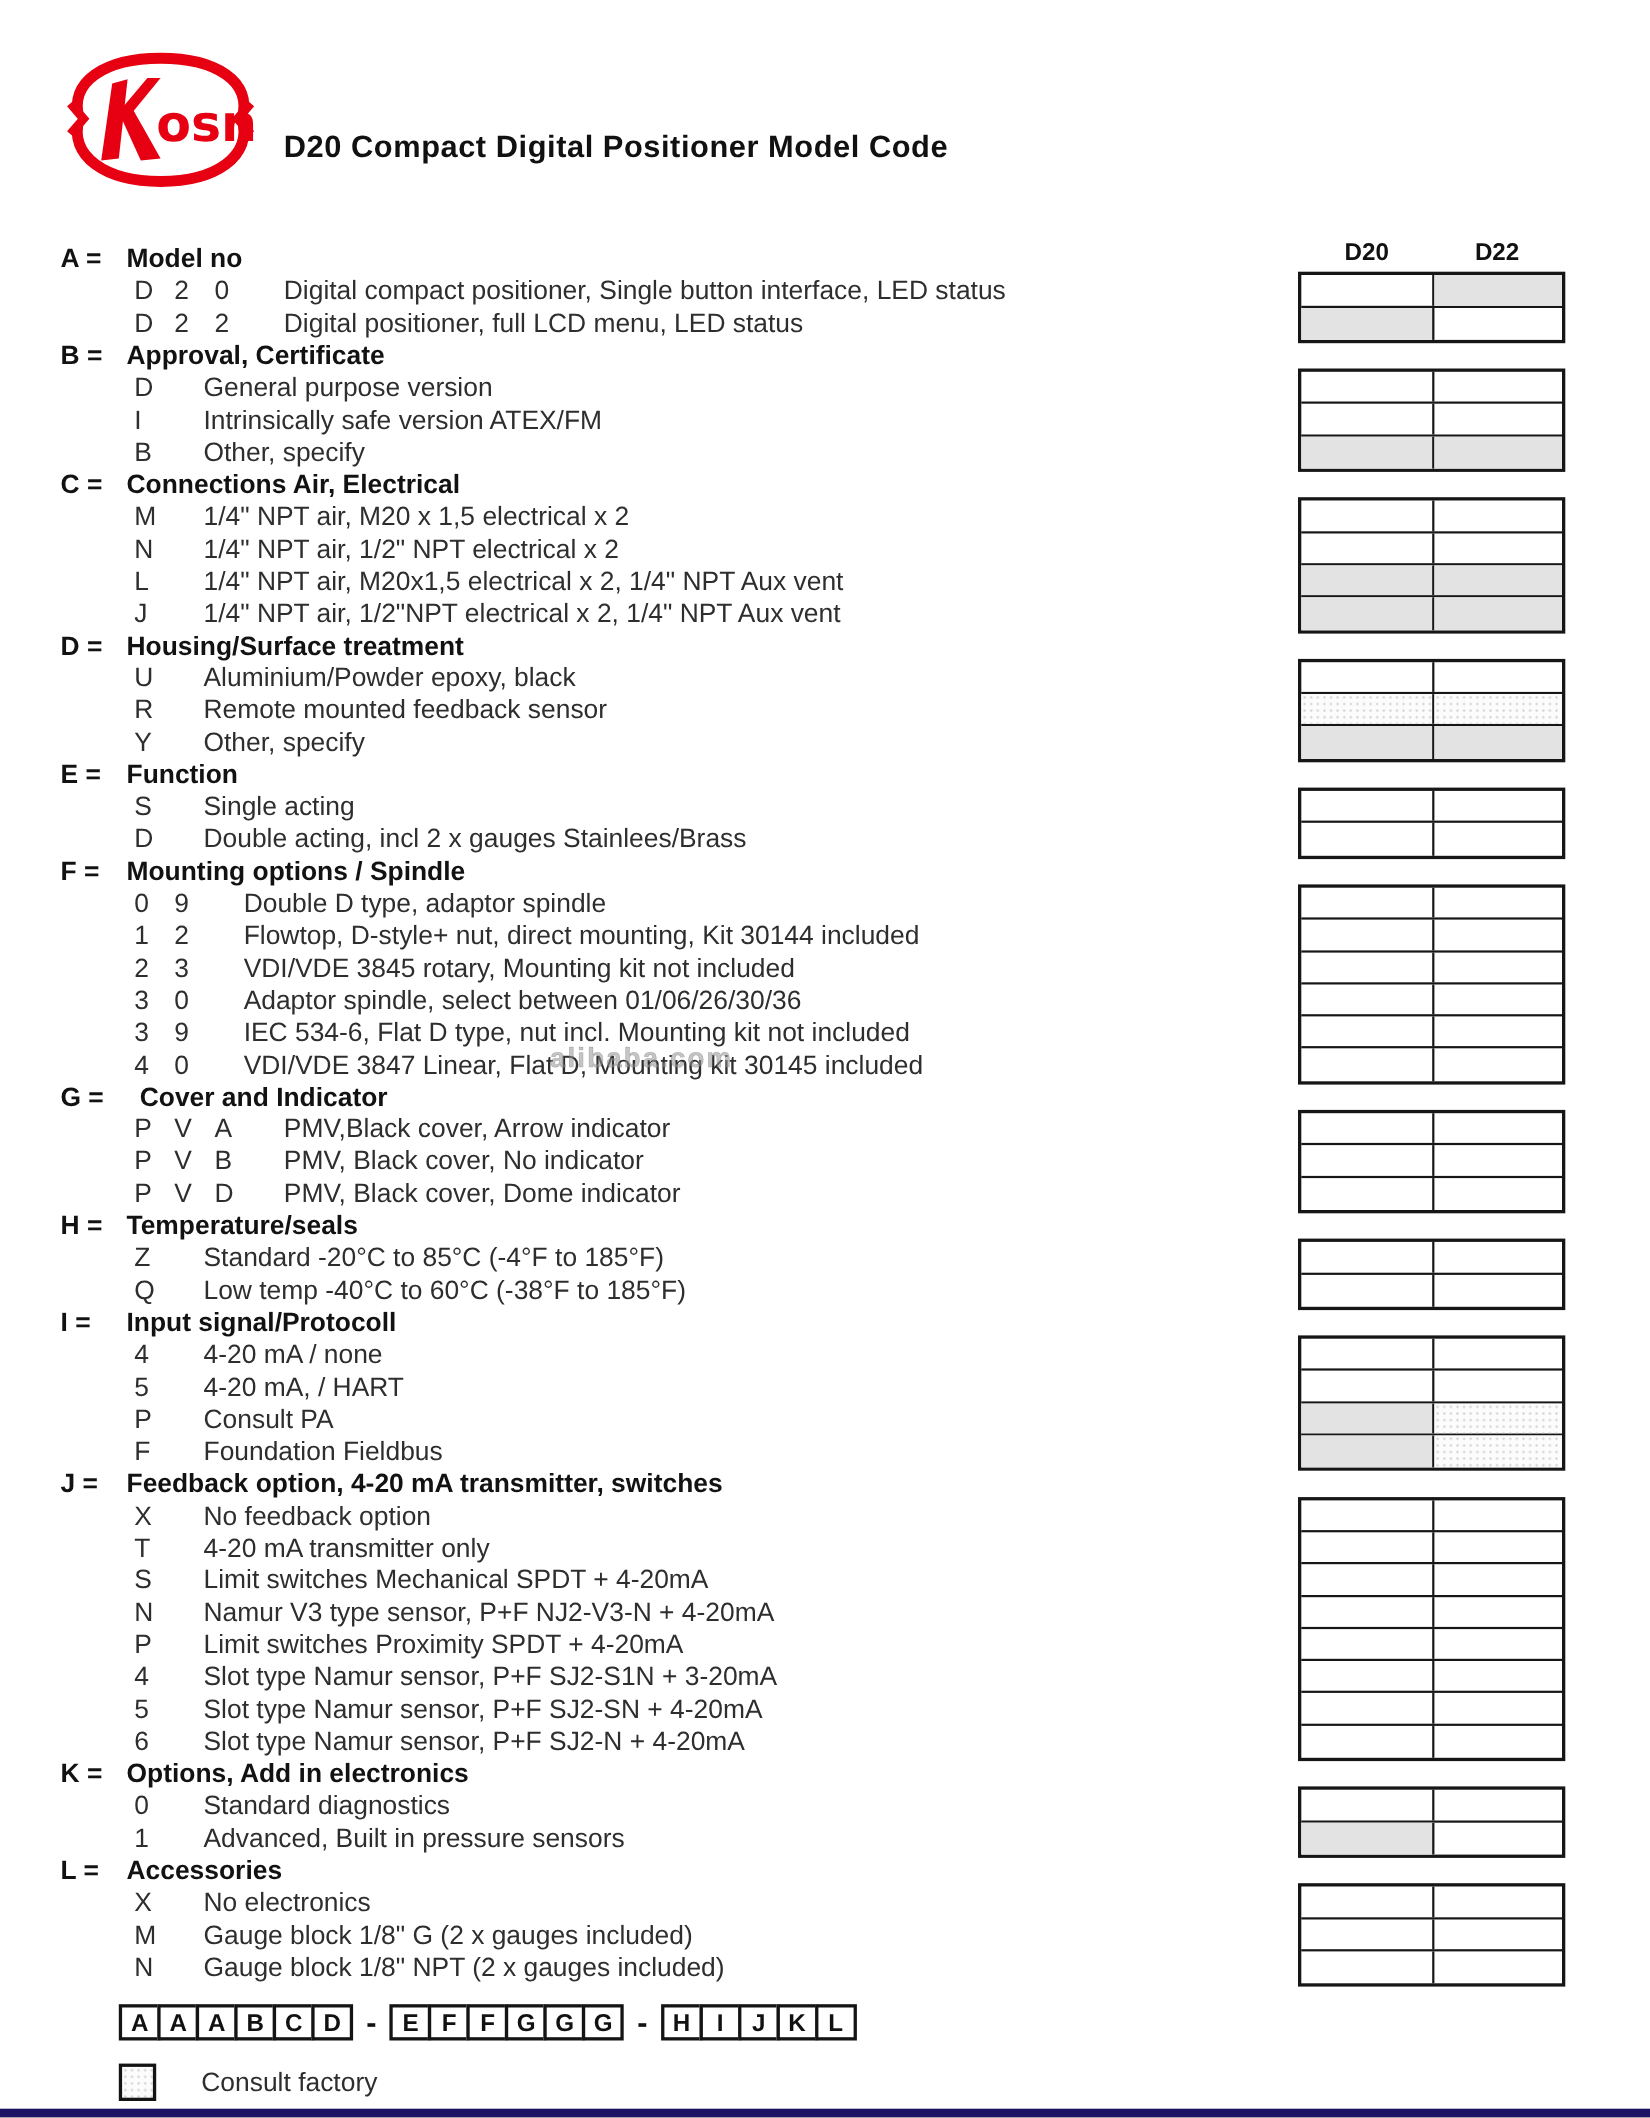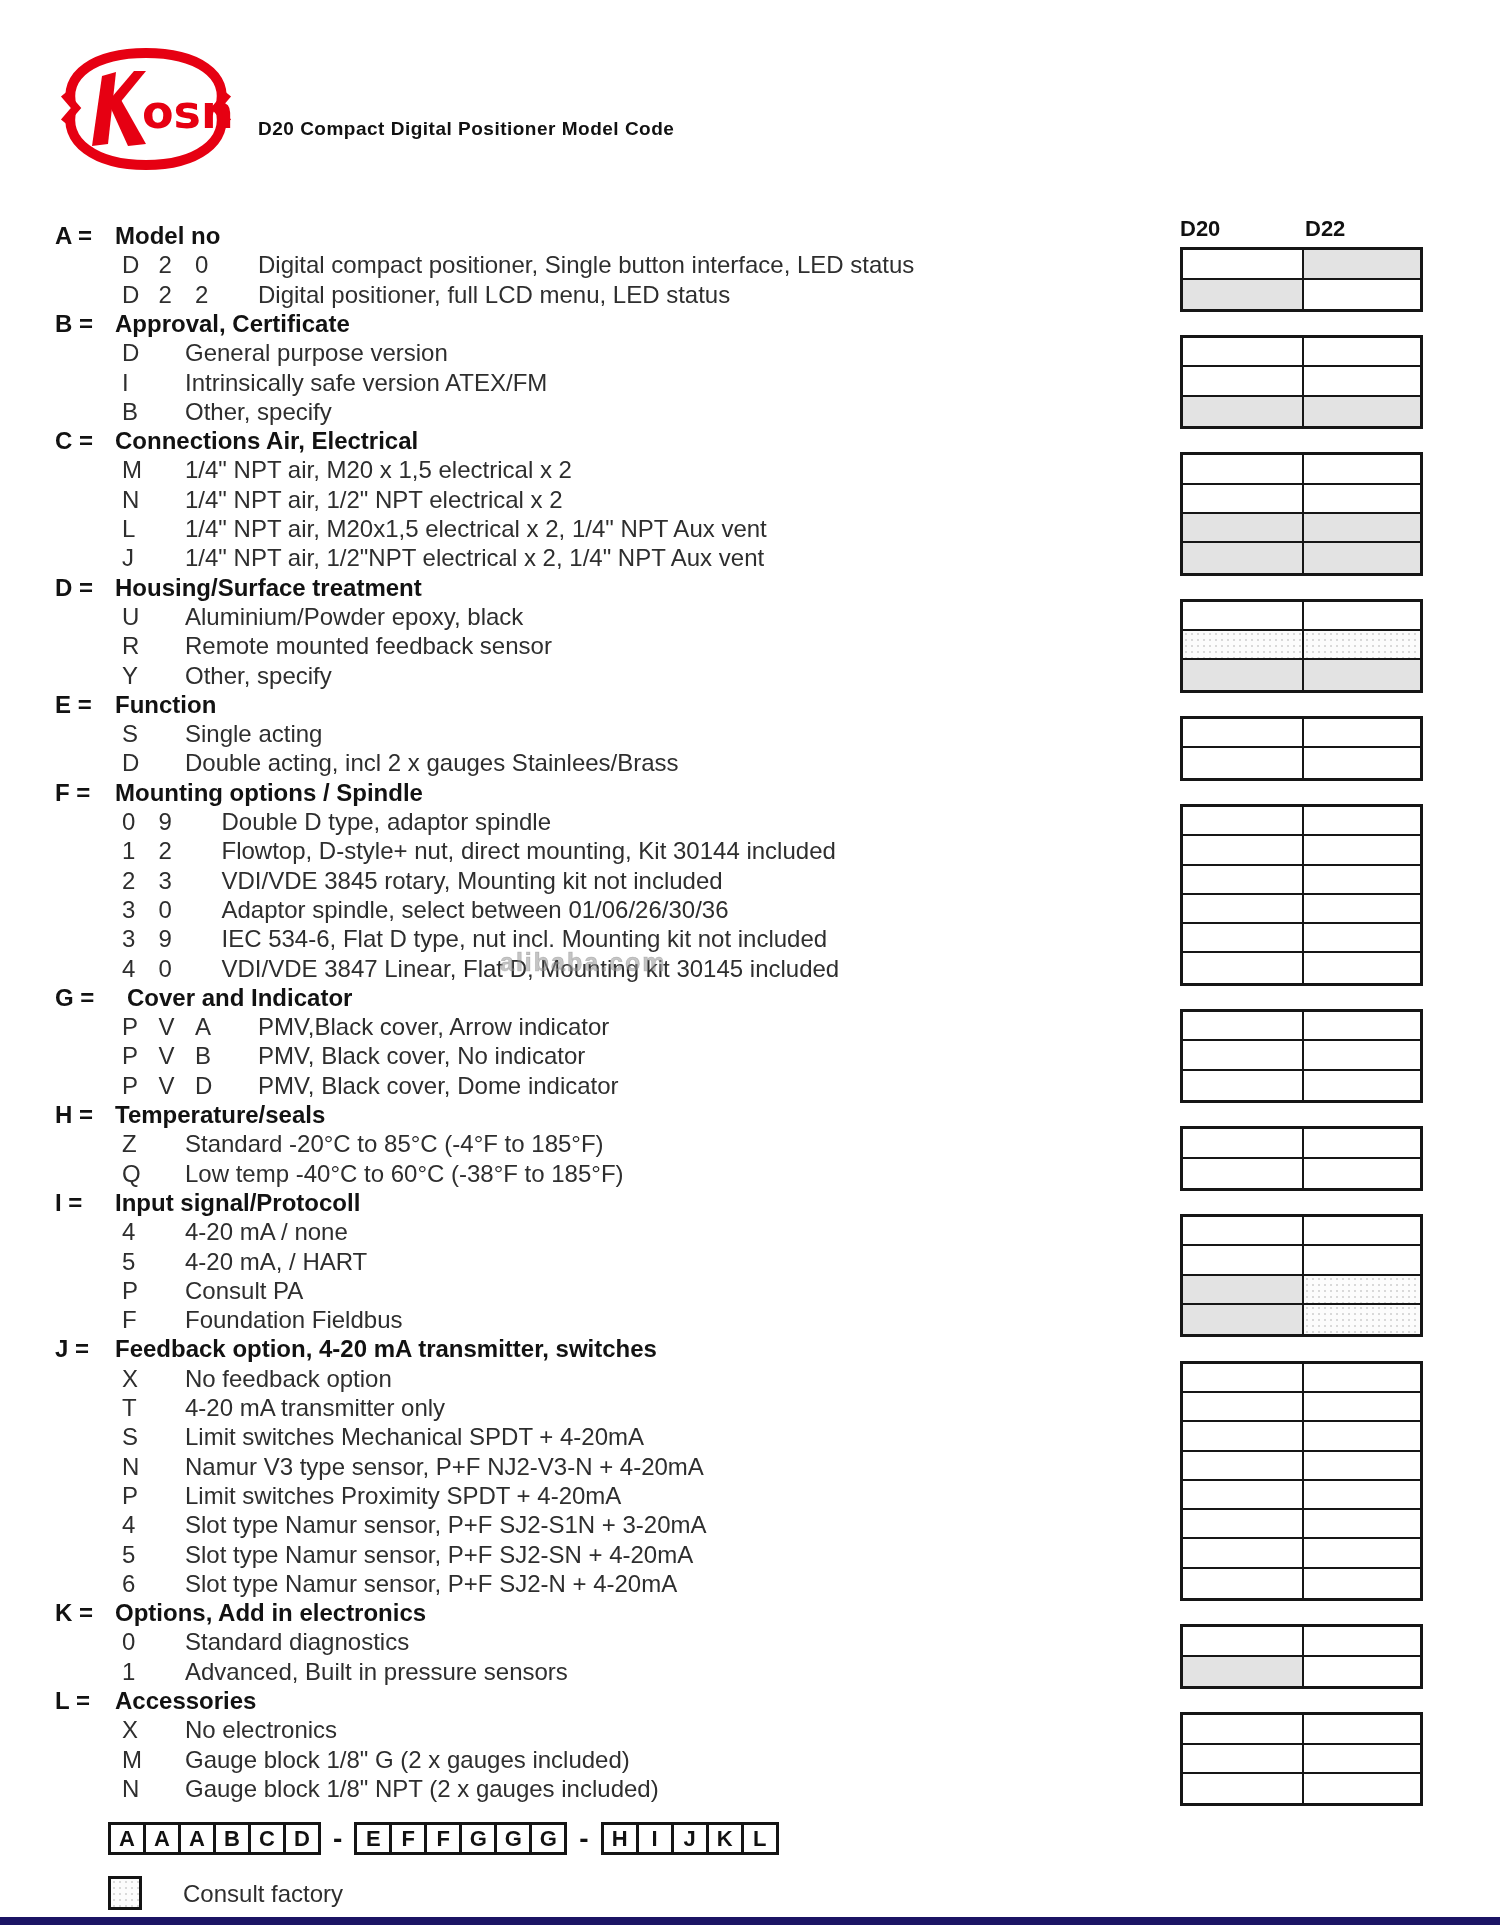--- a/index.html
+++ b/index.html
@@ -4,22 +4,22 @@
 <style>
   html,body{margin:0;padding:0;background:#888;}
   .page{
     position:relative;
     width:1500px;height:1925px;
     background:#ffffff;
     font-family:"Liberation Sans", sans-serif;
     overflow:hidden;
   }
   .abs{position:absolute;white-space:nowrap;}
-  .doc-title{font-size:19px;font-weight:bold;color:#111;letter-spacing:.5px;}
-  .col-hdr{font-size:22px;font-weight:bold;color:#111;text-align:left;}
+  .doc-title{font-size:28px;font-weight:bold;color:#111;letter-spacing:.5px;}
+  .col-hdr{font-size:22px;font-weight:bold;color:#111;text-align:center;}
   .sec-label,.sec-title{font-size:24px;font-weight:bold;color:#121212;}
   .code,.desc{font-size:24px;color:#2e2e2e;}
   .tbl{position:absolute;border:3px solid #161616;background:#fff;box-sizing:content-box;}
   .trow{display:flex;box-sizing:border-box;border-bottom:2px solid #161616;}
   .trow.last{border-bottom:none;}
   .cell{height:100%;box-sizing:border-box;}
   .cell.c1{width:121px;border-right:2px solid #161616;}
   .cell.c2{flex:1;}
   .shade-gray{background:#e3e3e3;}
   .shade-hatch{

